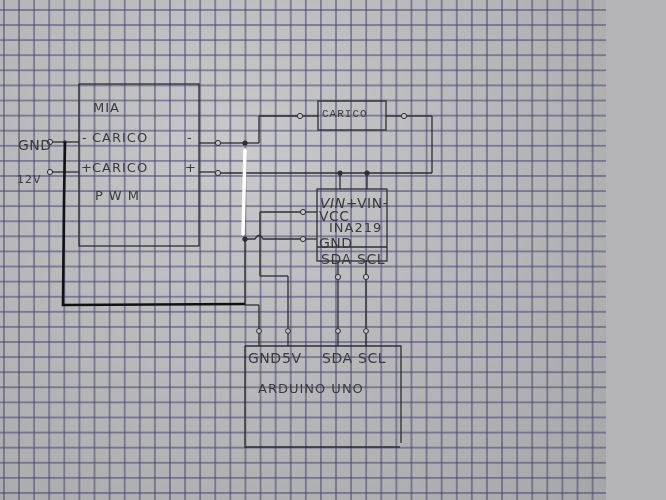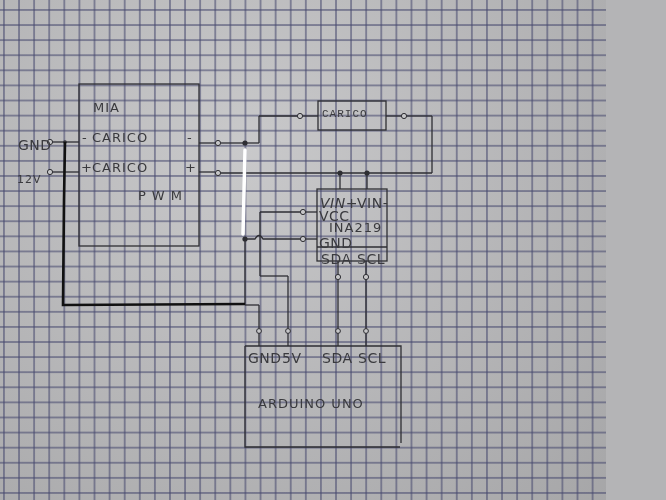--- a/index.html
+++ b/index.html
@@ -102,35 +102,35 @@
     <path d="M65 142 L64 200 L63 305 L245 304" fill="none" stroke="#111" stroke-width="2.6"></path>
 
     <line x1="245" y1="150" x2="243" y2="234" stroke="#ffffff" stroke-width="3.5" stroke-linecap="round"></line>
   </svg>
 
   <span class="lbl lg" style="left:93px;top:100px;">MIA</span>
   <span class="lbl lg" style="left:82px;top:130px;">-</span>
   <span class="lbl lg" style="left:92px;top:130px;">CARICO</span>
   <span class="lbl lg" style="left:81px;top:160px;">+</span>
   <span class="lbl lg" style="left:92px;top:160px;">CARICO</span>
-  <span class="lbl lg" style="left:95px;top:188px;letter-spacing:6px;margin-left:43px;">PWM</span>
+  <span class="lbl lg" style="left:95px;top:188px;letter-spacing:6px;">PWM</span>
   <span class="lbl lg" style="left:187px;top:130px;">-</span>
   <span class="lbl lg" style="left:185px;top:160px;">+</span>
 
   <span class="lbl sm" style="left:18px;top:137px;">GND</span>
   <span class="lbl md" style="left:17px;top:173px;">12V</span>
 
   <span class="lbl md" style="left:322px;top:108px;font-family:Liberation Mono, monospace;">CARICO</span>
 
   <span class="lbl sm" style="left:320px;top:195px;font-style:italic;">VIN+</span>
   <span class="lbl sm" style="left:357px;top:195px;">VIN-</span>
   <span class="lbl sm" style="left:319px;top:208px;">VCC</span>
   <span class="lbl lg" style="left:329px;top:220px;">INA219</span>
   <span class="lbl sm" style="left:319px;top:235px;">GND</span>
   <span class="lbl sm" style="left:321px;top:251px;">SDA</span>
   <span class="lbl sm" style="left:357px;top:251px;">SCL</span>
 
   <span class="lbl sm" style="left:248px;top:350px;">GND</span>
   <span class="lbl sm" style="left:282px;top:350px;text-align:center;">5V</span>
   <span class="lbl sm" style="left:322px;top:350px;">SDA</span>
   <span class="lbl sm" style="left:358px;top:350px;">SCL</span>
-  <span class="lbl lg" style="left:258px;top:396px;">ARDUINO UNO</span>
+  <span class="lbl lg" style="left:258px;top:381px;">ARDUINO UNO</span>
 </div>
 
 </body></html>

